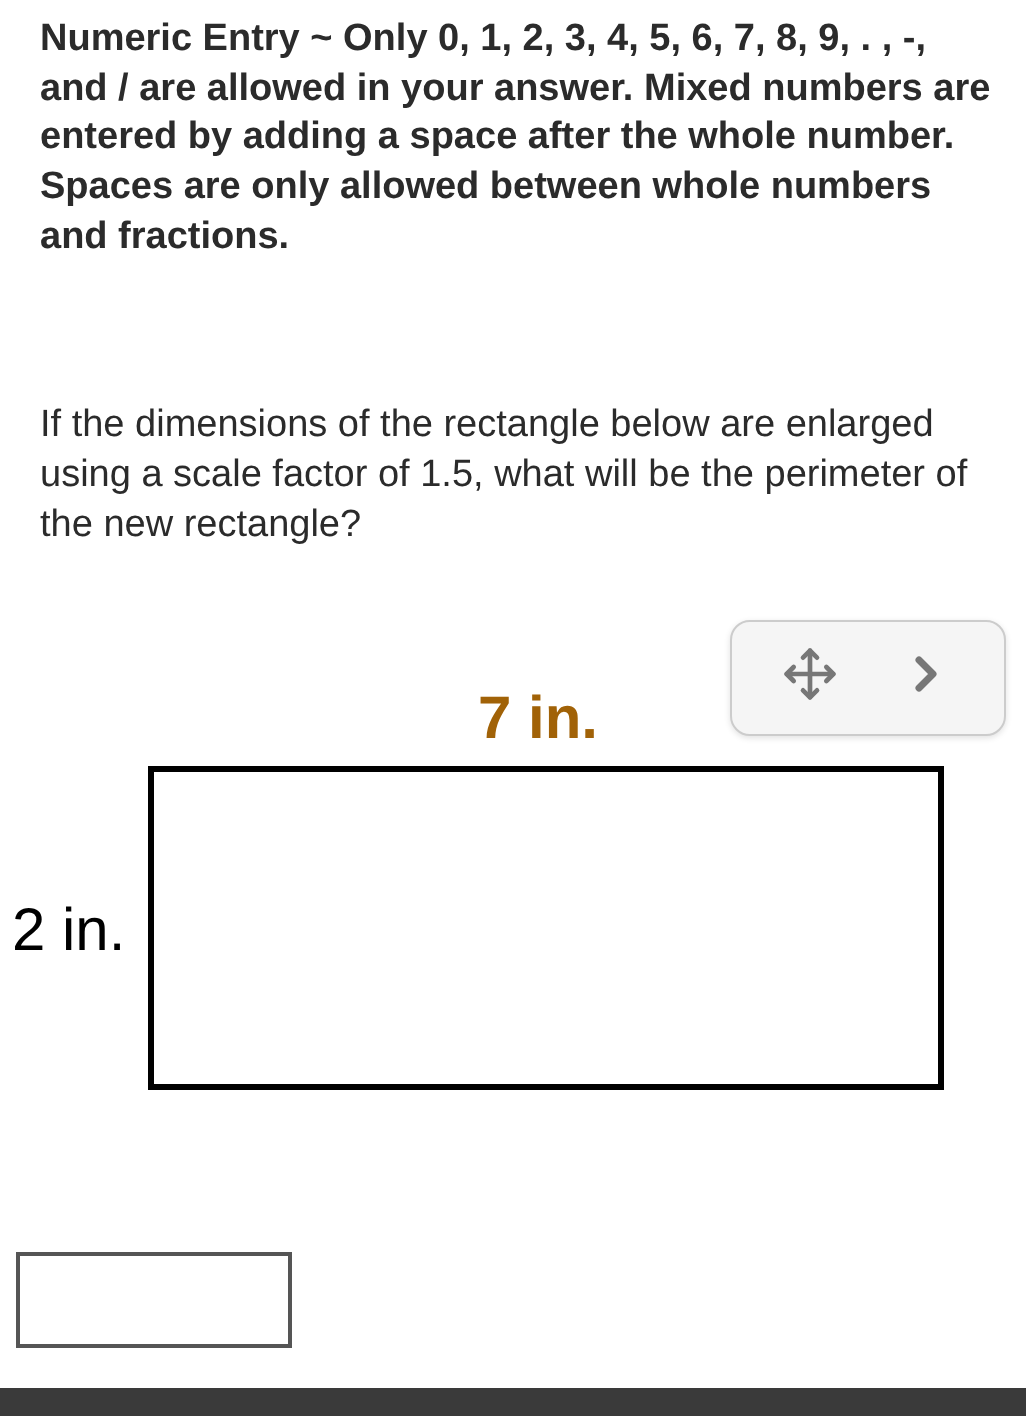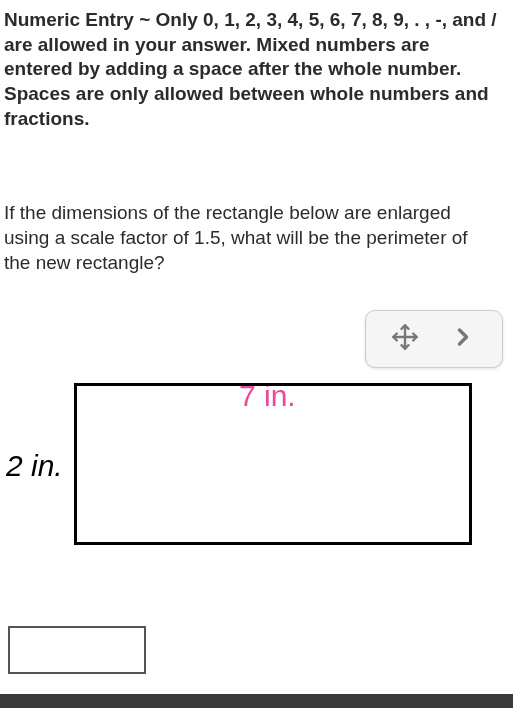--- a/index.html
+++ b/index.html
@@ -5,21 +5,21 @@
   * { box-sizing: border-box; margin: 0; padding: 0; }
   body {
     width: 513px;
     height: 708px;
     font-family: -apple-system, BlinkMacSystemFont, "Segoe UI", Arial, sans-serif;
     background: #fff;
     position: relative;
     overflow: hidden;
   }
   .content {
-    padding: 8px 14px 0 4px;
+    padding: 8px 14px 0 20px;
   }
   .instructions {
     font-size: 19px;
     font-weight: 700;
     color: #2b2b2b;
     line-height: 1.3;
     margin-bottom: 70px;
   }
   .question {
     font-size: 19px;
@@ -31,32 +31,30 @@
   .figure-area {
     position: relative;
     width: 100%;
     height: 280px;
   }
   .width-label {
     position: absolute;
     top: 52px;
     left: 239px;
     font-size: 30px;
-    font-weight: 400;
-    color: #ec4899;
-    margin-top: 36px;
+    font-weight: 700;
+    color: #a16207;
   }
   .height-label {
     position: absolute;
     top: 158px;
     left: 6px;
     font-size: 30px;
     font-weight: 400;
     color: #000;
-    font-style: italic;
   }
   .rectangle {
     position: absolute;
     top: 92px;
     left: 74px;
     width: 398px;
     height: 162px;
     border: 3px solid #000;
     background: transparent;
   }

